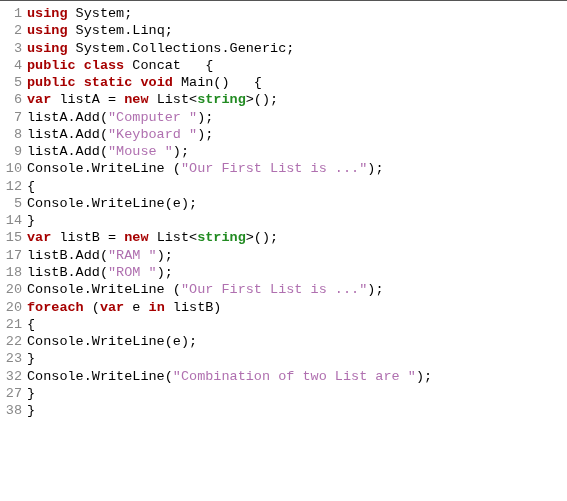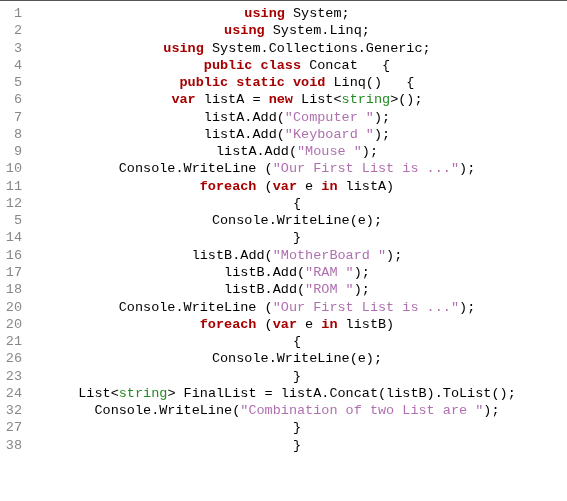--- a/index.html
+++ b/index.html
@@ -23,50 +23,47 @@
   .gutter {
     width: 22px;
     text-align: right;
     color: #888888;
     padding-right: 5px;
     flex-shrink: 0;
     user-select: none;
   }
   .code {
     flex: 1;
-    text-align: center;
   }
   .kw { color: #a60000; font-weight: bold; }
-  .type { color: #228b22; font-weight: normal; }
+  .type { color: #228b22; font-weight: bold; }
   .str { color: #b070b0; }
   .plain { color: #000000; }
 </style>
 </head>
 <body>
 
 <div class="code-block" id="code-root">
     <div class="line"><span class="gutter">1</span><span class="code"><span class="kw">using</span><span class="plain"> System;</span></span></div>
     <div class="line"><span class="gutter">2</span><span class="code"><span class="kw">using</span><span class="plain"> System.Linq;</span></span></div>
     <div class="line"><span class="gutter">3</span><span class="code"><span class="kw">using</span><span class="plain"> System.Collections.Generic;</span></span></div>
     <div class="line"><span class="gutter">4</span><span class="code"><span class="kw">public</span><span class="plain"> </span><span class="kw">class</span><span class="plain"> Concat   {</span></span></div>
-    <div class="line"><span class="gutter">5</span><span class="code"><span class="kw">public</span><span class="plain"> </span><span class="kw">static</span><span class="plain"> </span><span class="kw">void</span><span class="plain"> Linq()   {</span></span></div>
+    <div class="line"><span class="gutter">5</span><span class="code"><span class="kw">public</span><span class="plain"> </span><span class="kw">static</span><span class="plain"> </span><span class="kw">void</span><span class="plain"> Main()   {</span></span></div>
     <div class="line"><span class="gutter">6</span><span class="code"><span class="kw">var</span><span class="plain"> listA = </span><span class="kw">new</span><span class="plain"> List&lt;</span><span class="type">string</span><span class="plain">&gt;();</span></span></div>
     <div class="line"><span class="gutter">7</span><span class="code"><span class="plain">listA.Add(</span><span class="str">"Computer "</span><span class="plain">);</span></span></div>
     <div class="line"><span class="gutter">8</span><span class="code"><span class="plain">listA.Add(</span><span class="str">"Keyboard "</span><span class="plain">);</span></span></div>
     <div class="line"><span class="gutter">9</span><span class="code"><span class="plain">listA.Add(</span><span class="str">"Mouse "</span><span class="plain">);</span></span></div>
     <div class="line"><span class="gutter">10</span><span class="code"><span class="plain">Console.WriteLine (</span><span class="str">"Our First List is ..."</span><span class="plain">);</span></span></div>
-    <div class="line"><span class="gutter">11</span><span class="code"><span class="kw">foreach</span><span class="plain"> (</span><span class="kw">var</span><span class="plain"> e </span><span class="kw">in</span><span class="plain"> listA)</span></span></div>
     <div class="line"><span class="gutter">12</span><span class="code"><span class="plain">{</span></span></div>
     <div class="line"><span class="gutter">5</span><span class="code"><span class="plain">Console.WriteLine(e);</span></span></div>
     <div class="line"><span class="gutter">14</span><span class="code"><span class="plain">}</span></span></div>
-    <div class="line"><span class="gutter">16</span><span class="code"><span class="plain">listB.Add(</span><span class="str">"MotherBoard "</span><span class="plain">);</span></span></div>
+    <div class="line"><span class="gutter">15</span><span class="code"><span class="kw">var</span><span class="plain"> listB = </span><span class="kw">new</span><span class="plain"> List&lt;</span><span class="type">string</span><span class="plain">&gt;();</span></span></div>
     <div class="line"><span class="gutter">17</span><span class="code"><span class="plain">listB.Add(</span><span class="str">"RAM "</span><span class="plain">);</span></span></div>
     <div class="line"><span class="gutter">18</span><span class="code"><span class="plain">listB.Add(</span><span class="str">"ROM "</span><span class="plain">);</span></span></div>
     <div class="line"><span class="gutter">20</span><span class="code"><span class="plain">Console.WriteLine (</span><span class="str">"Our First List is ..."</span><span class="plain">);</span></span></div>
     <div class="line"><span class="gutter">20</span><span class="code"><span class="kw">foreach</span><span class="plain"> (</span><span class="kw">var</span><span class="plain"> e </span><span class="kw">in</span><span class="plain"> listB)</span></span></div>
     <div class="line"><span class="gutter">21</span><span class="code"><span class="plain">{</span></span></div>
-    <div class="line"><span class="gutter">26</span><span class="code"><span class="plain">Console.WriteLine(e);</span></span></div>
+    <div class="line"><span class="gutter">22</span><span class="code"><span class="plain">Console.WriteLine(e);</span></span></div>
     <div class="line"><span class="gutter">23</span><span class="code"><span class="plain">}</span></span></div>
-    <div class="line"><span class="gutter">24</span><span class="code"><span class="plain">List&lt;</span><span class="type">string</span><span class="plain">&gt; FinalList = listA.Concat(listB).ToList();</span></span></div>
     <div class="line"><span class="gutter">32</span><span class="code"><span class="plain">Console.WriteLine(</span><span class="str">"Combination of two List are "</span><span class="plain">);</span></span></div>
     <div class="line"><span class="gutter">27</span><span class="code"><span class="plain">}</span></span></div>
     <div class="line"><span class="gutter">38</span><span class="code"><span class="plain">}</span></span></div>
   </div>
 
 </body></html>

